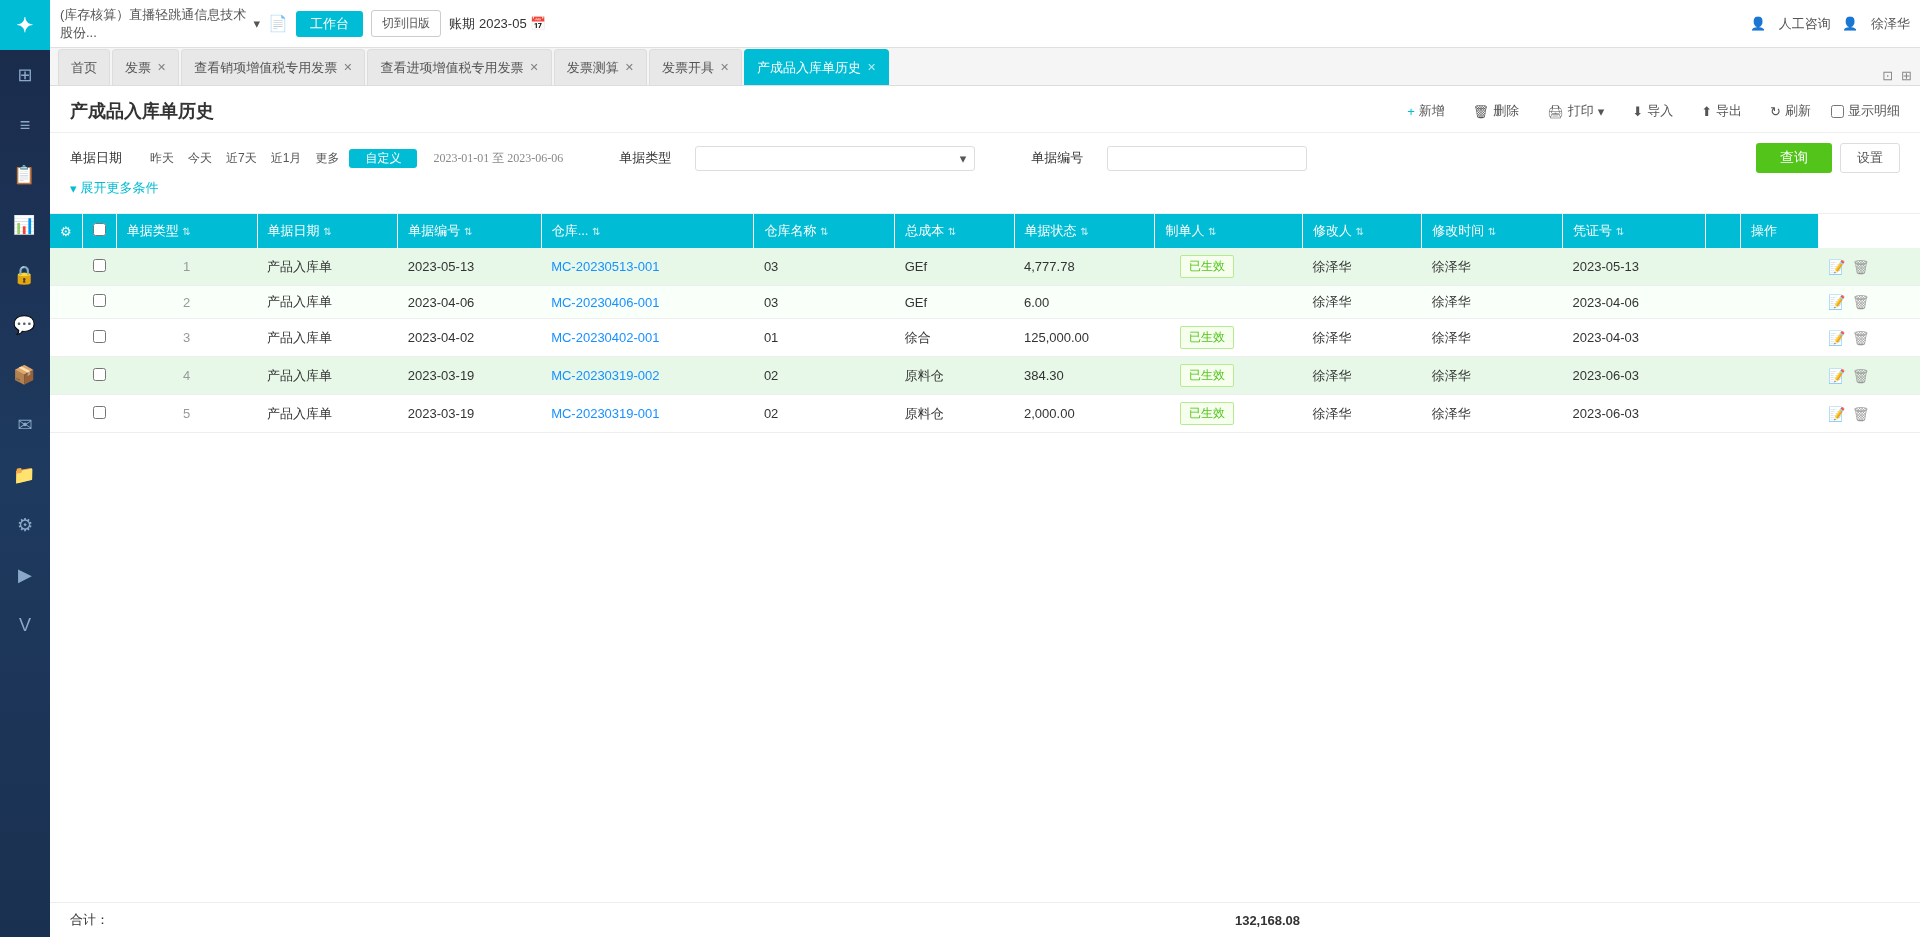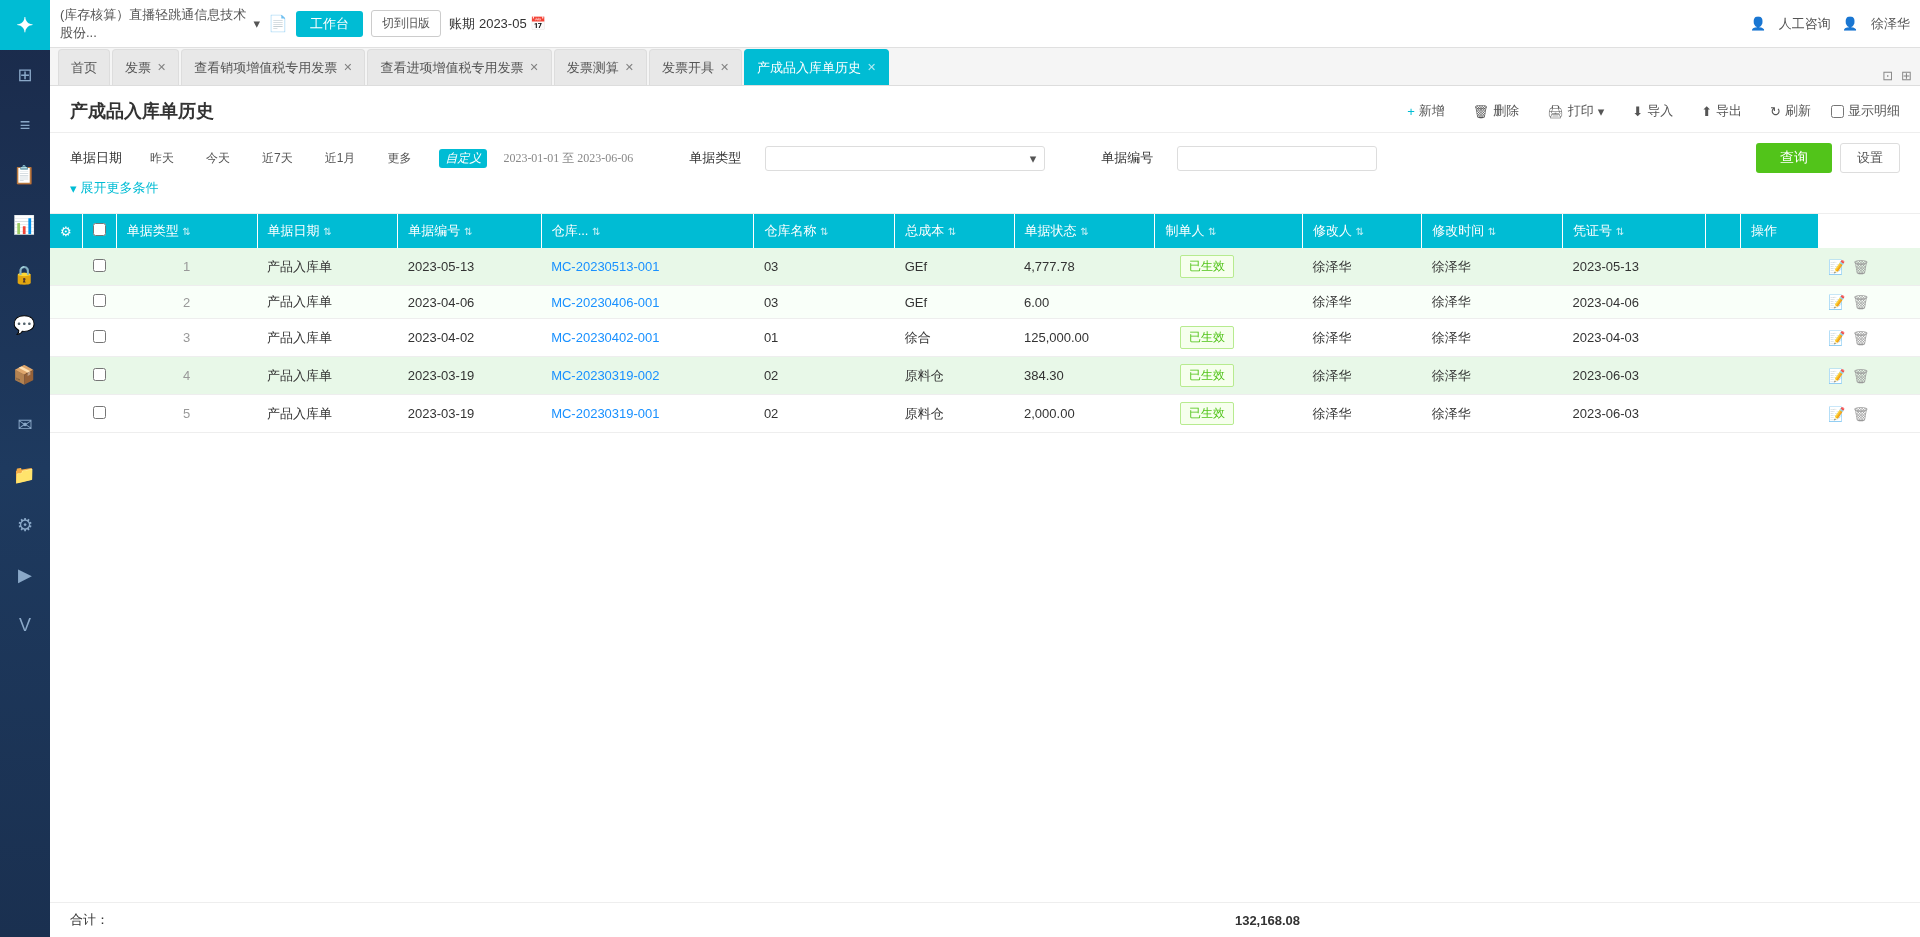--- a/index.html
+++ b/index.html
@@ -192,35 +192,34 @@
       margin-bottom: 6px;
     }
     .filter-label {
       color: #333;
       font-size: 13px;
       white-space: nowrap;
       min-width: 60px;
     }
     .date-shortcuts {
       display: flex;
-      gap: 24px;
+      gap: 6px;
       align-items: center;
     }
     .date-shortcut {
       color: #555;
       cursor: pointer;
       font-size: 12px;
       padding: 1px 4px;
     }
     .date-shortcut.active {
       background: #00bcd4;
       color: white;
       border-radius: 3px;
-      padding: 1px 6px;
-      font-style: italic;
+      padding: 1px 16px;
     }
     .date-range {
       color: #888;
       font-size: 12px;
       font-family: Liberation Serif, serif;
     }
     .filter-select {
       border: 1px solid #ddd;
       border-radius: 3px;
       padding: 4px 8px;

